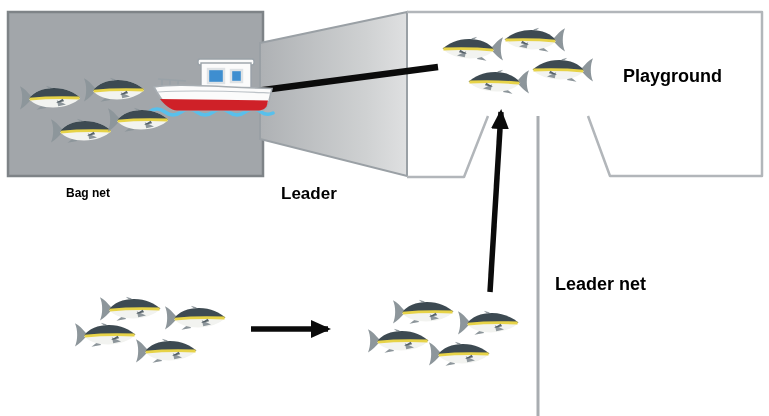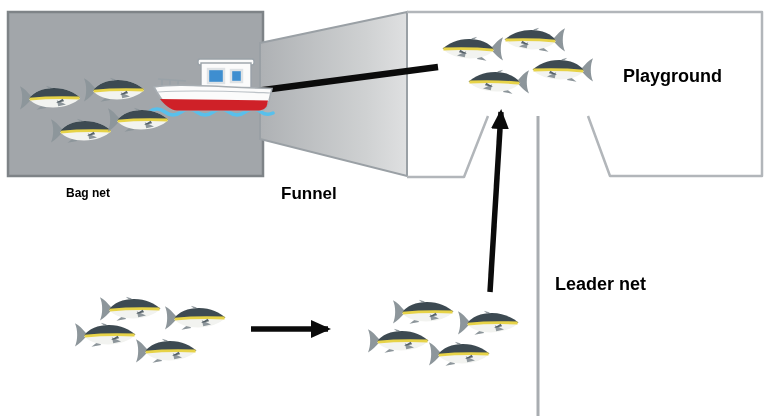--- a/index.html
+++ b/index.html
@@ -100,16 +100,16 @@
         </g>
       </g>
 
     <g id="arrow-layer">
         <line x1="251" y1="329" x2="328" y2="329" stroke="#0b0b0b" stroke-width="5.5" marker-end="url(#arrowhead)"></line>
         <line x1="490" y1="292" x2="501" y2="112" stroke="#0b0b0b" stroke-width="5.5" marker-end="url(#arrowhead)"></line>
       </g>
   </svg>
 
   <div class="lbl" id="bag-net-label">Bag net</div>
-  <div class="lbl" id="funnel-label">Funnel</div>
+  <div class="lbl" id="funnel-label">Leader</div>
   <div class="lbl" id="leader-net-label">Leader net</div>
   <div class="lbl" id="playground-label">Playground</div>
 </div>
 
 </body></html>

